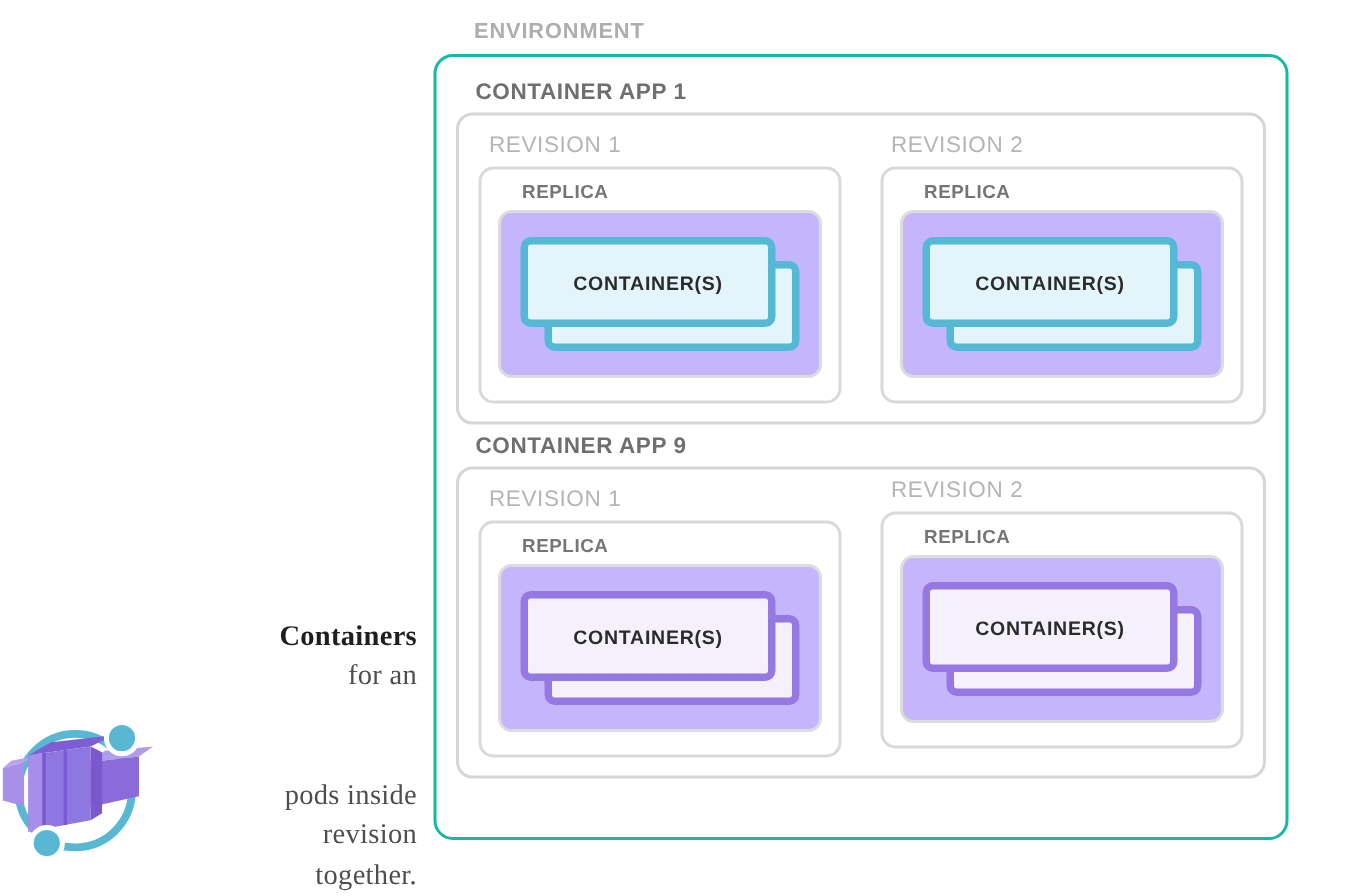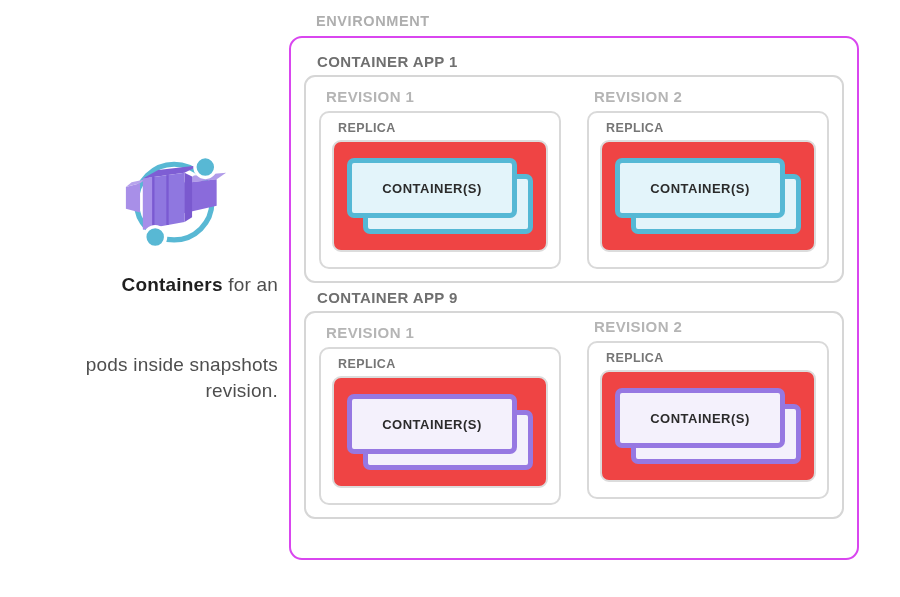--- a/index.html
+++ b/index.html
@@ -7,21 +7,21 @@
   body {
     width: 900px; height: 597px;
     position: relative;
     font-family: "Liberation Sans", "DejaVu Sans", sans-serif;
     overflow: hidden;
   }
 
   
   .left-panel {
     position: absolute; left: 0; top: 0; width: 284px; height: 597px;
-    display: flex; flex-direction: column; align-items: flex-end;
+    display: flex; flex-direction: row; align-items: flex-end; font-family: Liberation Serif, serif;
   }
   .app-icon {
     width: 104px; height: 110px;
     margin: 148px 56px 14px 0;
   }
   .caption {
     width: 258px; margin-right: 6px;
     text-align: right;
     font-size: 19px; line-height: 26.5px;
     color: #4e4e4e; letter-spacing: 0.2px;
@@ -29,57 +29,57 @@
   .caption b { color: #1f1f1f; font-weight: bold; }
 
   
   .diagram { position: absolute; left: 289px; top: 13px; width: 570px; }
 
   .outer-label {
     font-size: 14.5px; font-weight: bold; letter-spacing: 0.6px;
     color: #aeaeae; margin: 0 0 7px 27px;
   }
   .env-box {
-    border: 2px solid #d946ef; border-radius: 13px;
+    border: 2px solid #14b8a6; border-radius: 13px;
     background: #fff;
     padding: 9px 13px 14px 13px;
     height: 524px;
   }
 
   .app-label {
     font-size: 15px; font-weight: bold; letter-spacing: 0.4px;
     color: #6f6f6f; margin: 6px 0 5px 13px;
   }
   .app-box {
     border: 2px solid #d6d6d6; border-radius: 11px;
     background: #fff;
     padding: 9px 13px 13px 13px;
     height: 208px;
     display: flex; gap: 26px;
   }
 
   .revision { flex: 1; min-width: 0; }
   .revision--raised { transform: translateY(-6px); }
   .rev-label {
-    font-size: 15px; font-weight: bold; letter-spacing: 0.4px;
+    font-size: 15px; font-weight: normal; letter-spacing: 0.4px;
     color: #b5b5b5; margin: 2px 0 6px 7px;
   }
   .rev-box {
     border: 2px solid #d9d9d9; border-radius: 10px;
     background: #fff;
     padding: 7px 11px 12px 11px;
     height: 158px;
   }
   .replica-label {
     font-size: 12.5px; font-weight: bold; letter-spacing: 0.4px;
-    color: #757575; margin: 1px 0 5px 6px;
+    color: #757575; margin: 1px 0 5px 16px;
   }
   .replica-box {
     border: 2px solid #dcdcdc; border-radius: 9px;
-    background: #ef4444;
+    background: #c4b5fd;
     height: 112px;
     display: flex; align-items: center; justify-content: center;
   }
 
   .card-stack { position: relative; width: 186px; height: 76px; }
   .card {
     position: absolute; width: 170px; height: 60px;
     border-radius: 7px;
     border: 5px solid var(--accent-border, #55b8d5);
     background: var(--accent-fill, #e3f4fa);
@@ -117,22 +117,22 @@
       <line x1="46" y1="25.5" x2="46" y2="78.3" stroke="#7a5ad2" stroke-width="2.5"></line>
 
       <circle cx="86" cy="17" r="11" fill="#58b8d4" stroke="#ffffff" stroke-width="3.5"></circle>
       <circle cx="33" cy="91" r="11" fill="#58b8d4" stroke="#ffffff" stroke-width="3.5"></circle>
     </svg>
   </div>
   <p class="caption">
     <b>Containers</b><span> for an</span><br>
     <br>
     <br>
-    <span>pods inside snapshots</span><br>
-    <span>revision.</span>
+    <span>pods inside revision</span><br>
+    <span>together.</span>
   </p>
 </aside>
 
 <main class="diagram">
   <div class="outer-label">ENVIRONMENT</div>
 
   <div class="env-box">
 
     <div class="app-label">CONTAINER APP 1</div>
     <div class="app-box accent-teal">

